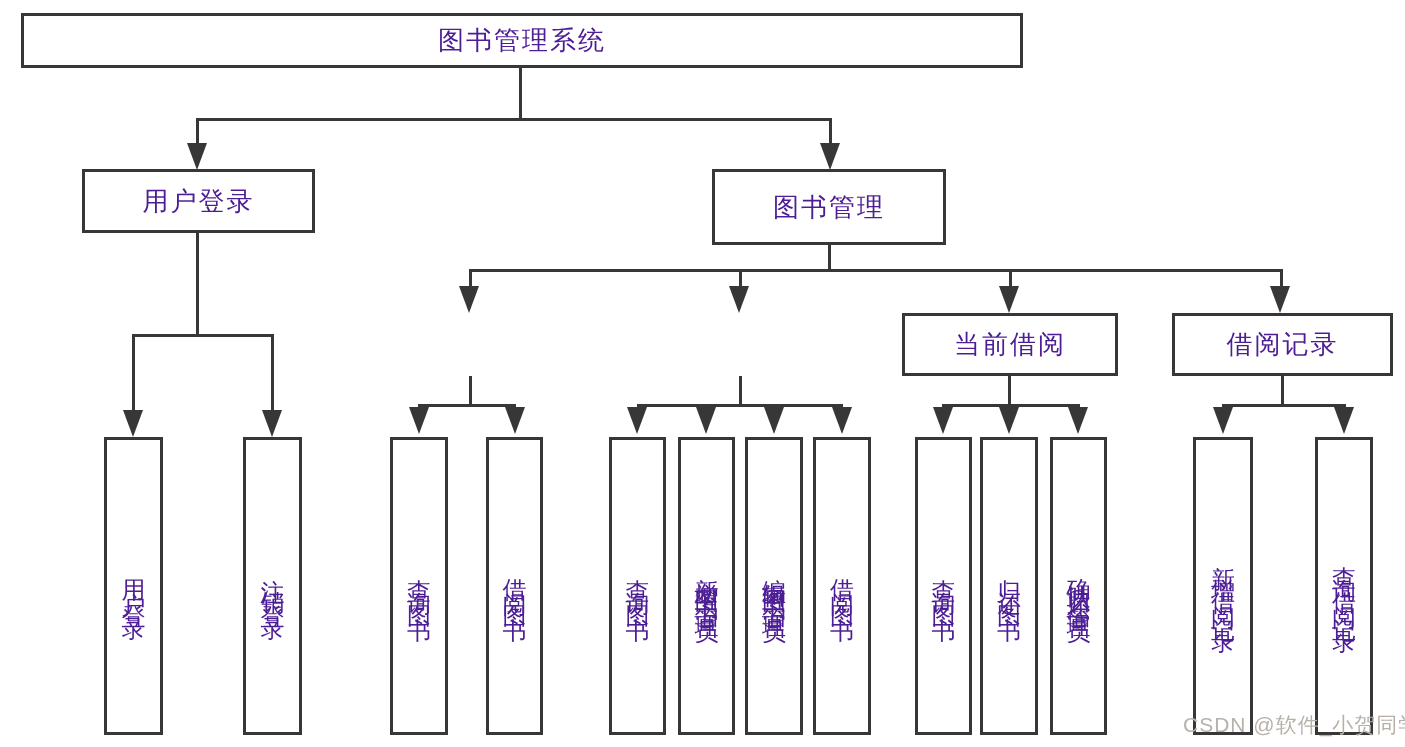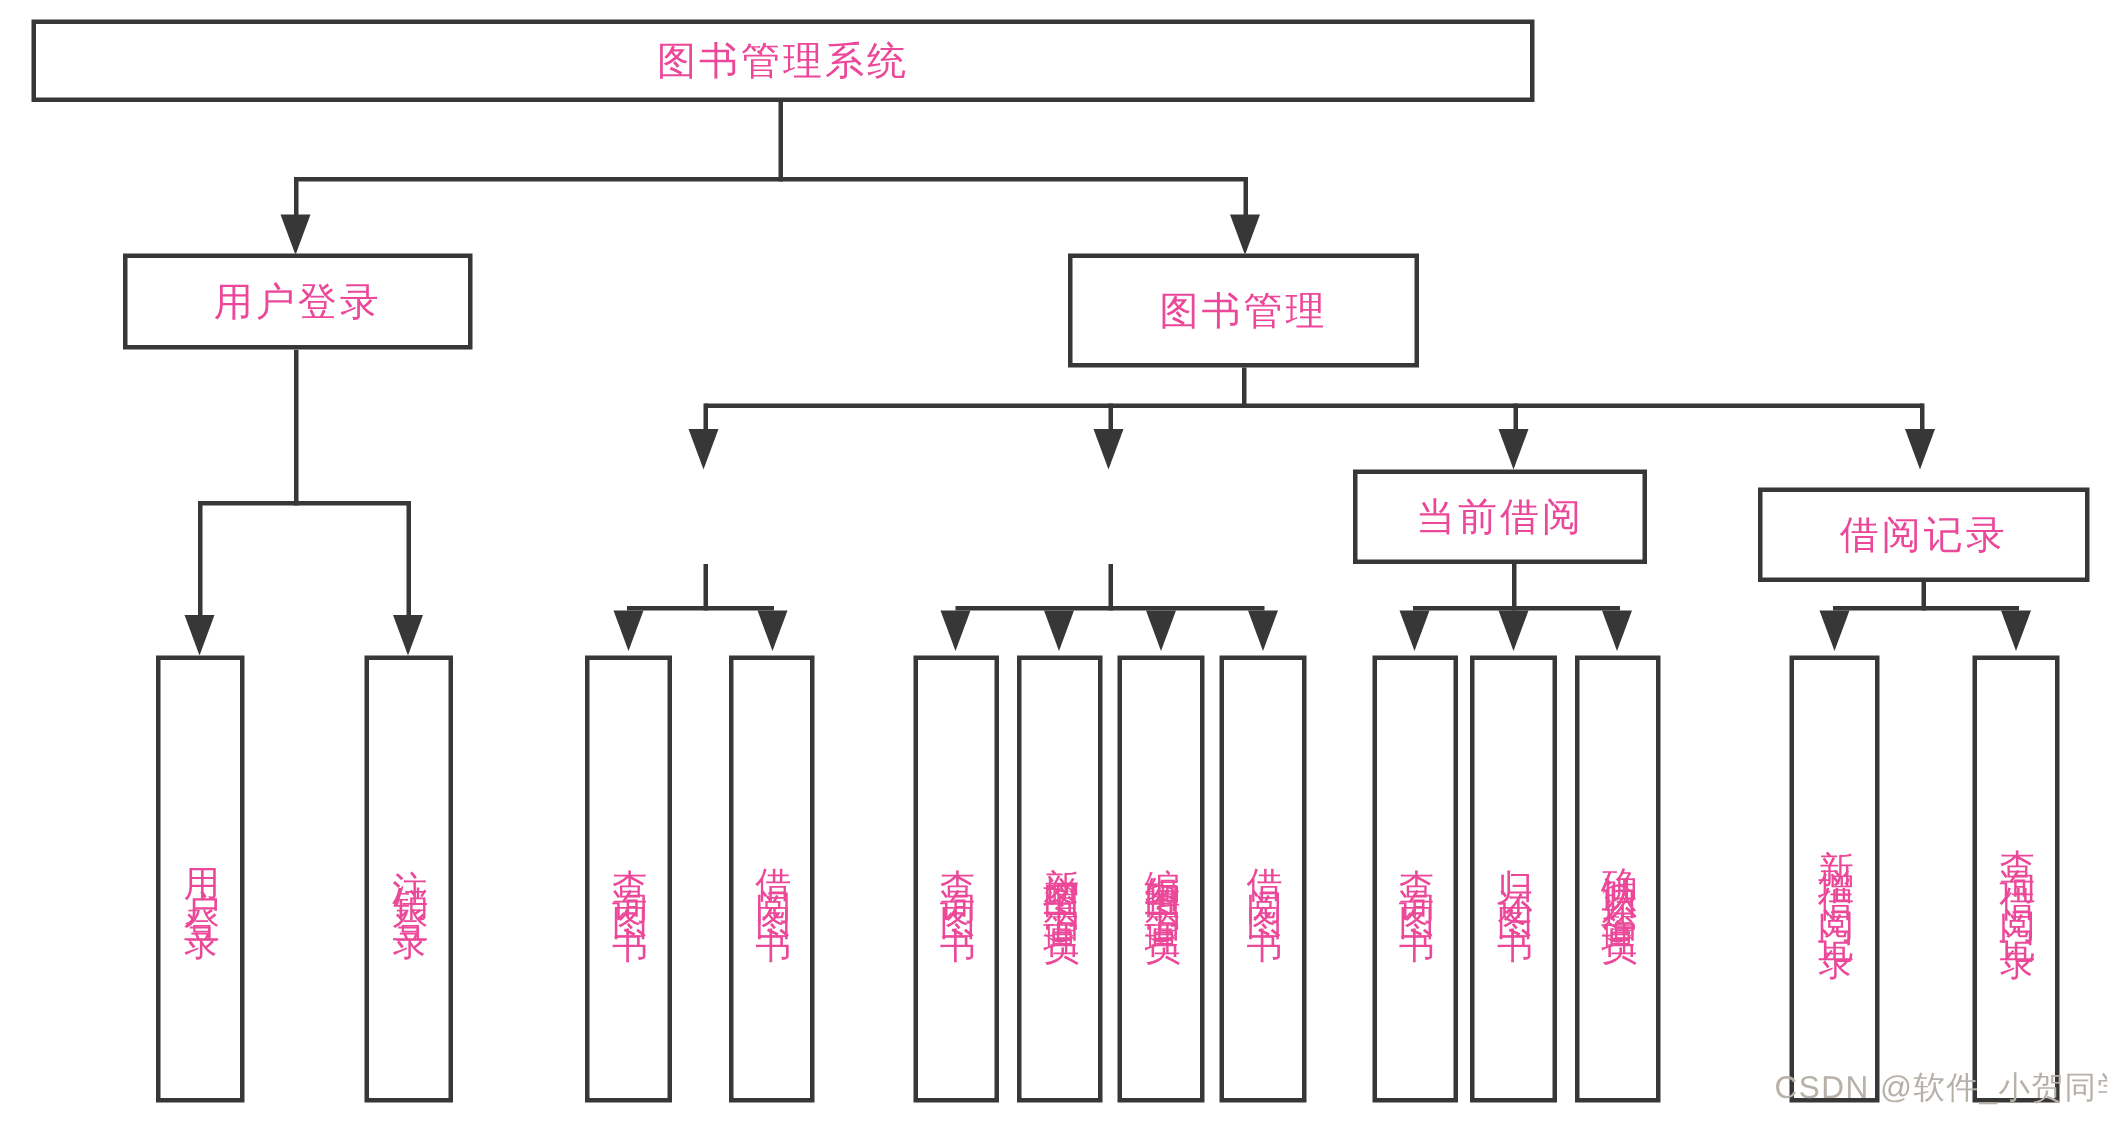--- a/index.html
+++ b/index.html
@@ -9,21 +9,21 @@
     background:#ffffff;
     font-family:"Liberation Sans","DejaVu Sans",sans-serif;
     overflow:hidden;
   }
   .node{
     position:absolute;
     box-sizing:border-box;
     border:3px solid #373737;
     background:#ffffff;
     display:flex;align-items:center;justify-content:center;
-    color:#ec4899;
+    color:#4c1d95;
     font-size:26px;
     letter-spacing:2px;
     z-index:2;
   }
   .leaf{
     writing-mode:vertical-rl;
     text-orientation:mixed;
     font-size:24px;
     letter-spacing:13px;
     line-height:1;
@@ -75,22 +75,22 @@
   <div class="hline" style="left:470px;top:269px;width:812px;height:3px;"></div>
   <div class="vline" style="left:469px;top:269px;width:3px;height:18px;"></div>
   <div class="arrow" style="left:459px;top:286px;"></div>
   <div class="vline" style="left:739px;top:269px;width:3px;height:18px;"></div>
   <div class="arrow" style="left:729px;top:286px;"></div>
   <div class="vline" style="left:1009px;top:269px;width:3px;height:18px;"></div>
   <div class="arrow" style="left:999px;top:286px;"></div>
   <div class="vline" style="left:1280px;top:269px;width:3px;height:18px;"></div>
   <div class="arrow" style="left:1270px;top:286px;"></div>
 
-  <div class="node" style="left:902px;top:313px;width:196px;height:63px;text-align:center;">当前借阅</div>
-  <div class="node" style="left:1172px;top:313px;width:221px;height:63px;margin-top:12px;">借阅记录</div>
+  <div class="node" style="left:902px;top:313px;width:216px;height:63px;text-align:center;">当前借阅</div>
+  <div class="node" style="left:1172px;top:313px;width:221px;height:63px;">借阅记录</div>
 
   <div class="vline" style="left:469px;top:376px;width:3px;height:31px;"></div>
   <div class="hline" style="left:418px;top:404px;width:98px;height:3px;"></div>
   <div class="arrow" style="left:409px;top:407px;"></div>
   <div class="arrow" style="left:505px;top:407px;"></div>
 
   <div class="vline" style="left:739px;top:376px;width:3px;height:31px;"></div>
   <div class="hline" style="left:637px;top:404px;width:206px;height:3px;"></div>
   <div class="arrow" style="left:627px;top:407px;"></div>
   <div class="arrow" style="left:696px;top:407px;"></div>

